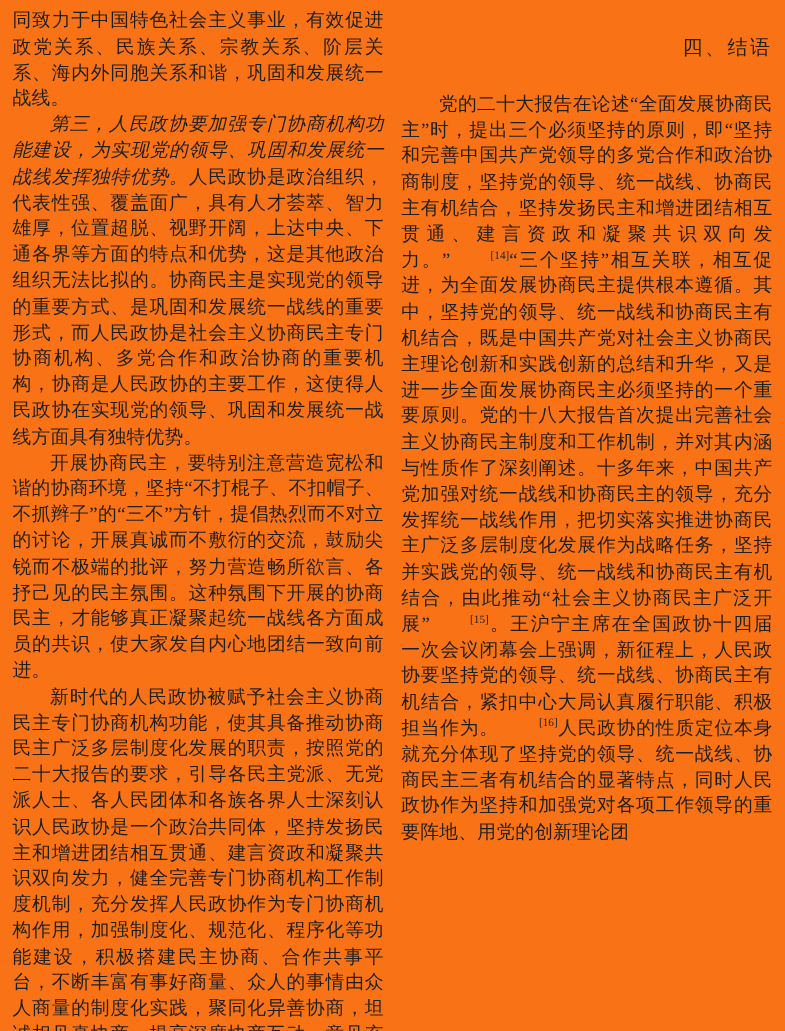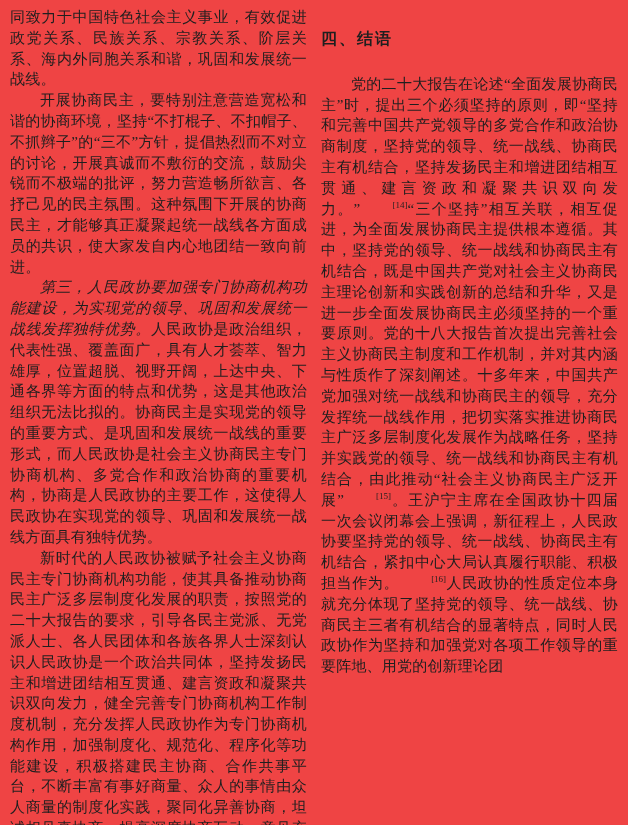--- a/index.html
+++ b/index.html
@@ -4,21 +4,21 @@
 <style>
   html, body {
     margin: 0;
     padding: 0;
     background: #ffffff;
   }
   .page {
     position: relative;
     width: 628px;
     height: 825px;
-    background: #ef4444;
+    background: #f97316;
     box-sizing: border-box;
     padding: 7px 10px 0 10px;
     display: flex;
     gap: 14px;
     overflow: hidden;
     font-family: "Liberation Serif", "DejaVu Serif", serif;
     color: #1f1f1f;
   }
   .col {
     width: 297px;
@@ -35,44 +35,44 @@
   }
   .para.no-indent {
     text-indent: 0;
   }
   .kai {
     font-style: italic;
   }
   .section-heading {
     margin: 22px 0 24px 0;
     font-family: "Liberation Sans", "DejaVu Sans", sans-serif;
-    font-weight: bold;
+    font-weight: normal;
     font-size: 16px;
     line-height: 20.8px;
-    text-align: left;
+    text-align: right;
     letter-spacing: 2px;
     color: #1f1f1f;
   }
   sup.ref {
     font-size: 9px;
     line-height: 0;
     vertical-align: super;
     letter-spacing: 0;
     padding-left: 32px;
   }
 </style>
 </head>
 <body>
 
 <div class="page">
 
   <div class="col">
     <p class="para no-indent">同致力于中国特色社会主义事业，有效促进政党关系、民族关系、宗教关系、阶层关系、海内外同胞关系和谐，巩固和发展统一战线。</p>
+    <p class="para"><span class="kai">第三，人民政协要加强专门协商机构功能建设，为实现党的领导、巩固和发展统一战线发挥独特优势。</span><span>人民政协是政治组织，代表性强、覆盖面广，具有人才荟萃、智力雄厚，位置超脱、视野开阔，上达中央、下通各界等方面的特点和优势，这是其他政治组织无法比拟的。协商民主是实现党的领导的重要方式、是巩固和发展统一战线的重要形式，而人民政协是社会主义协商民主专门协商机构、多党合作和政治协商的重要机构，协商是人民政协的主要工作，这使得人民政协在实现党的领导、巩固和发展统一战线方面具有独特优势。</span></p>
     <p class="para">开展协商民主，要特别注意营造宽松和谐的协商环境，坚持“不打棍子、不扣帽子、不抓辫子”的“三不”方针，提倡热烈而不对立的讨论，开展真诚而不敷衍的交流，鼓励尖锐而不极端的批评，努力营造畅所欲言、各抒己见的民主氛围。这种氛围下开展的协商民主，才能够真正凝聚起统一战线各方面成员的共识，使大家发自内心地团结一致向前进。</p>
-    <p class="para"><span class="kai">第三，人民政协要加强专门协商机构功能建设，为实现党的领导、巩固和发展统一战线发挥独特优势。</span><span>人民政协是政治组织，代表性强、覆盖面广，具有人才荟萃、智力雄厚，位置超脱、视野开阔，上达中央、下通各界等方面的特点和优势，这是其他政治组织无法比拟的。协商民主是实现党的领导的重要方式、是巩固和发展统一战线的重要形式，而人民政协是社会主义协商民主专门协商机构、多党合作和政治协商的重要机构，协商是人民政协的主要工作，这使得人民政协在实现党的领导、巩固和发展统一战线方面具有独特优势。</span></p>
     <p class="para">新时代的人民政协被赋予社会主义协商民主专门协商机构功能，使其具备推动协商民主广泛多层制度化发展的职责，按照党的二十大报告的要求，引导各民主党派、无党派人士、各人民团体和各族各界人士深刻认识人民政协是一个政治共同体，坚持发扬民主和增进团结相互贯通、建言资政和凝聚共识双向发力，健全完善专门协商机构工作制度机制，充分发挥人民政协作为专门协商机构作用，加强制度化、规范化、程序化等功能建设，积极搭建民主协商、合作共事平台，不断丰富有事好商量、众人的事情由众人商量的制度化实践，聚同化异善协商，坦诚相见真协商，提高深度协商互动、意见充分表达、广泛凝聚共识水平，健全人民政协民主监督和委员联系界别群众制度机制，把协商民主贯穿履职全过程各方面，完善协商</p>
   </div>
 
   <div class="col">
     <h3 class="section-heading">四、结语</h3>
     <p class="para"><span>党的二十大报告在论述“全面发展协商民主”时，提出三个必须坚持的原则，即“坚持和完善中国共产党领导的多党合作和政治协商制度，坚持党的领导、统一战线、协商民主有机结合，坚持发扬民主和增进团结相互贯通、建言资政和凝聚共识双向发力。”</span><sup class="ref">[14]</sup><span>“三个坚持”相互关联，相互促进，为全面发展协商民主提供根本遵循。其中，坚持党的领导、统一战线和协商民主有机结合，既是中国共产党对社会主义协商民主理论创新和实践创新的总结和升华，又是进一步全面发展协商民主必须坚持的一个重要原则。党的十八大报告首次提出完善社会主义协商民主制度和工作机制，并对其内涵与性质作了深刻阐述。十多年来，中国共产党加强对统一战线和协商民主的领导，充分发挥统一战线作用，把切实落实推进协商民主广泛多层制度化发展作为战略任务，坚持并实践党的领导、统一战线和协商民主有机结合，由此推动“社会主义协商民主广泛开展”</span><sup class="ref">[15]</sup><span>。王沪宁主席在全国政协十四届一次会议闭幕会上强调，新征程上，人民政协要坚持党的领导、统一战线、协商民主有机结合，紧扣中心大局认真履行职能、积极担当作为。</span><sup class="ref">[16]</sup><span>人民政协的性质定位本身就充分体现了坚持党的领导、统一战线、协商民主三者有机结合的显著特点，同时人民政协作为坚持和加强党对各项工作领导的重要阵地、用党的创新理论团</span></p>
   </div>
 
 </div>
 

